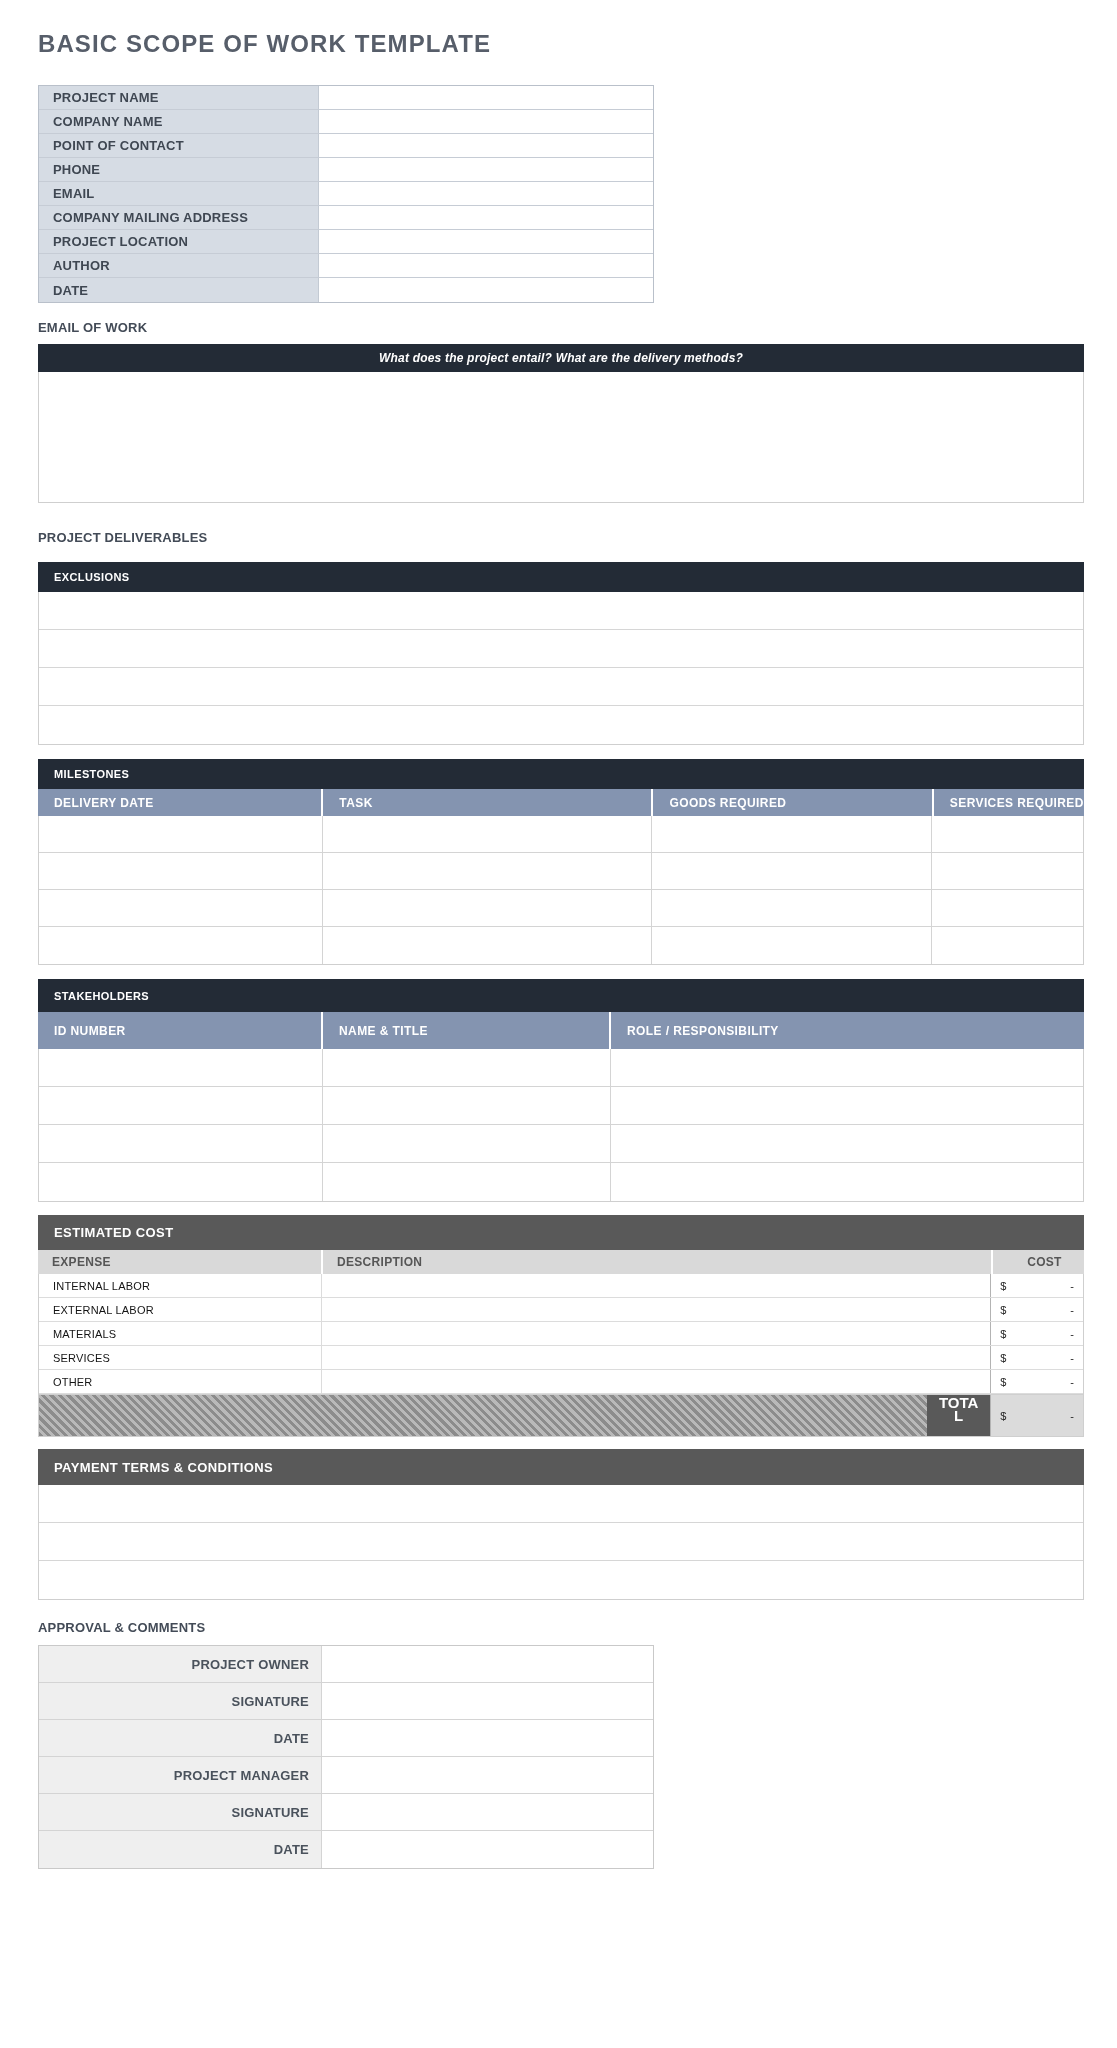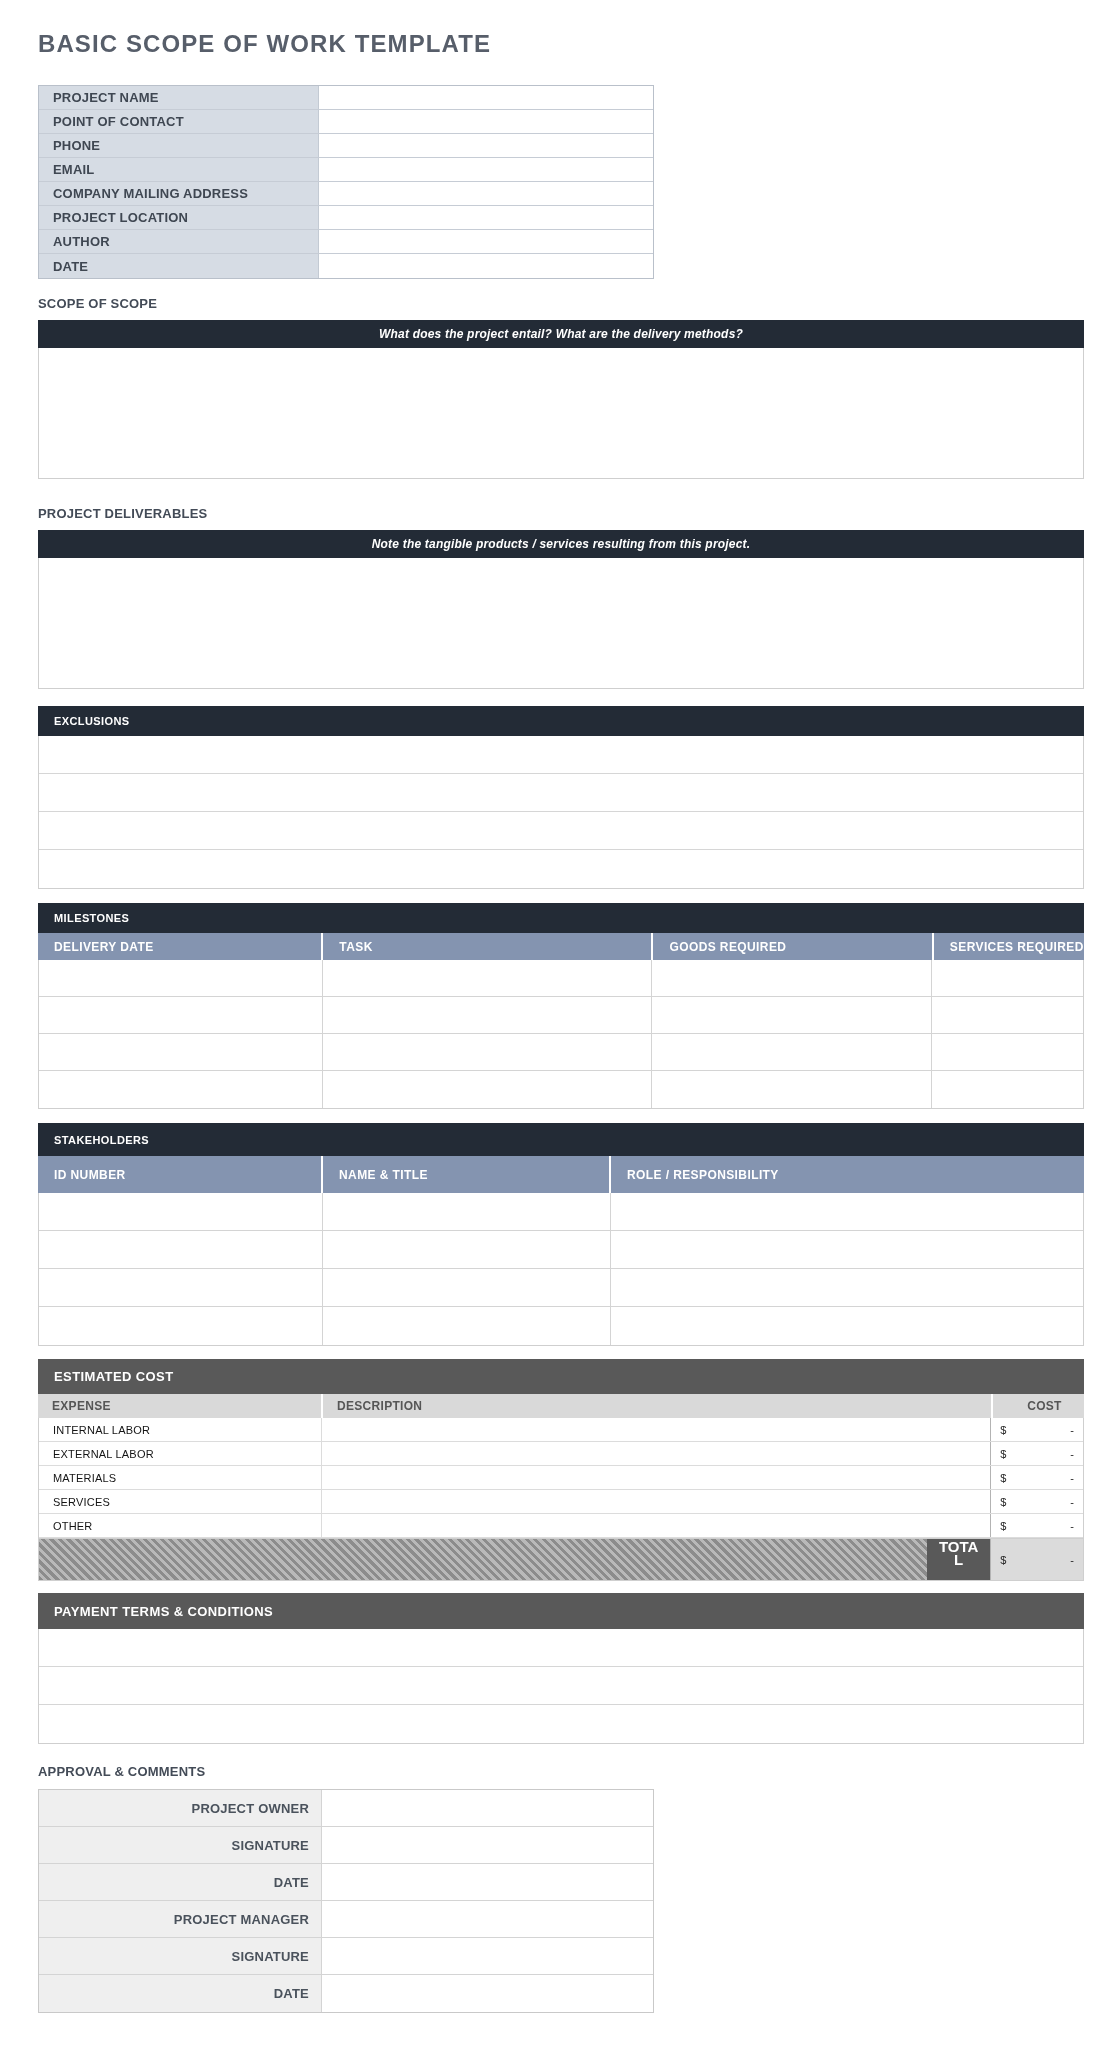--- a/index.html
+++ b/index.html
@@ -141,20 +141,24 @@
 <div>
 
   <h1 class="doc-title">BASIC SCOPE OF WORK TEMPLATE</h1>
 
   <div class="info-table">
     <div class="info-row">
       <div class="info-label">PROJECT NAME</div>
       <div class="info-value"></div>
     </div>
     <div class="info-row">
+      <div class="info-label">COMPANY NAME</div>
+      <div class="info-value"></div>
+    </div>
+    <div class="info-row">
       <div class="info-label">POINT OF CONTACT</div>
       <div class="info-value"></div>
     </div>
     <div class="info-row">
       <div class="info-label">PHONE</div>
       <div class="info-value"></div>
     </div>
     <div class="info-row">
       <div class="info-label">EMAIL</div>
       <div class="info-value"></div>
@@ -170,31 +174,27 @@
     <div class="info-row">
       <div class="info-label">AUTHOR</div>
       <div class="info-value"></div>
     </div>
     <div class="info-row">
       <div class="info-label">DATE</div>
       <div class="info-value"></div>
     </div>
   </div>
 
-  <div class="section-label lbl-scope">SCOPE OF SCOPE</div>
+  <div class="section-label lbl-scope">EMAIL OF WORK</div>
   <div class="panel mt-scope">
     <div class="prompt-bar">What does the project entail? What are the delivery methods?</div>
     <div class="body-box"></div>
   </div>
 
   <div class="section-label lbl-deliv">PROJECT DELIVERABLES</div>
-  <div class="panel mt-deliv">
-    <div class="prompt-bar">Note the tangible products / services resulting from this project.</div>
-    <div class="body-box"></div>
-  </div>
 
   <div class="panel mt-excl">
     <div class="navy-bar">EXCLUSIONS</div>
     <div class="rows-box">
       <div class="rule-row"></div>
       <div class="rule-row"></div>
       <div class="rule-row"></div>
       <div class="rule-row"></div>
     </div>
   </div>

